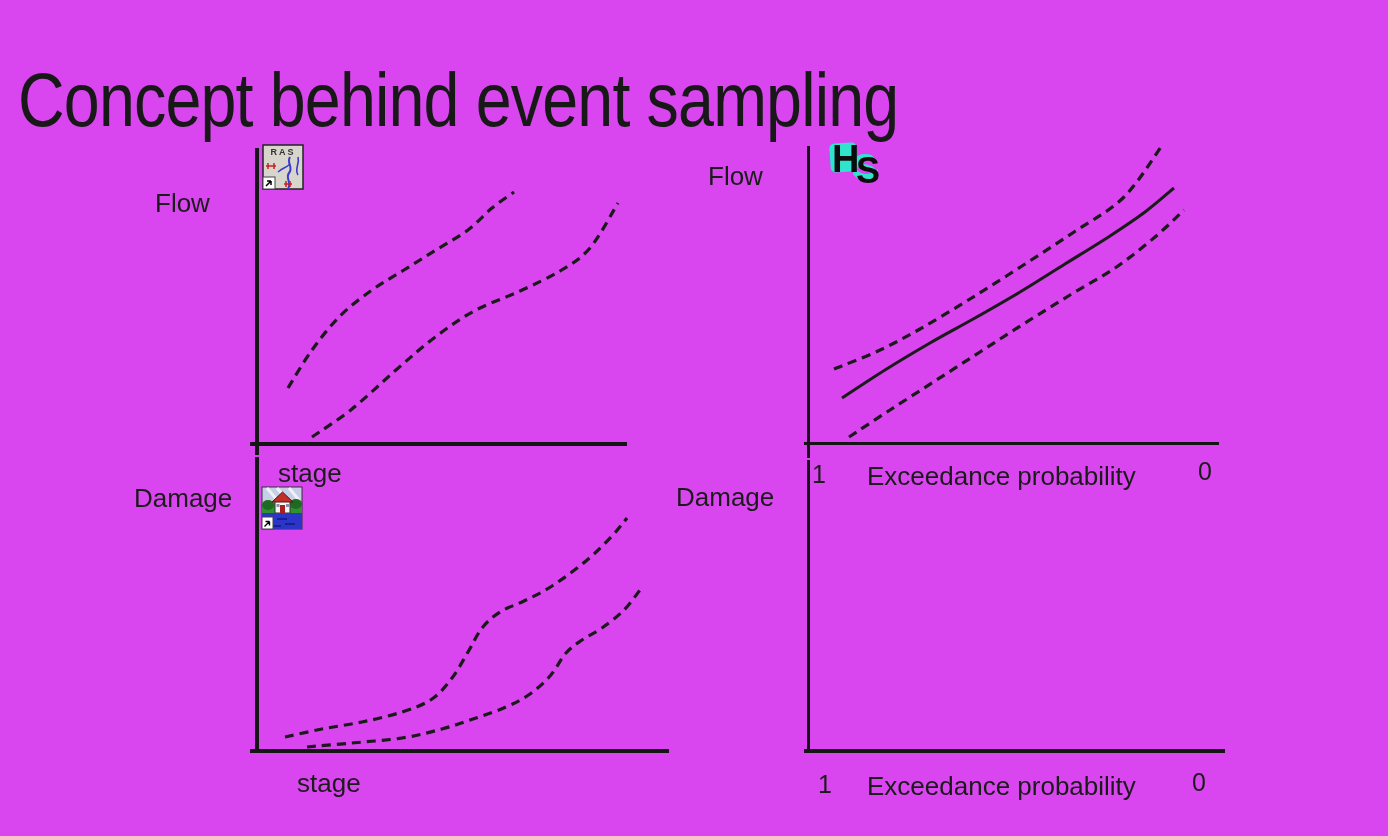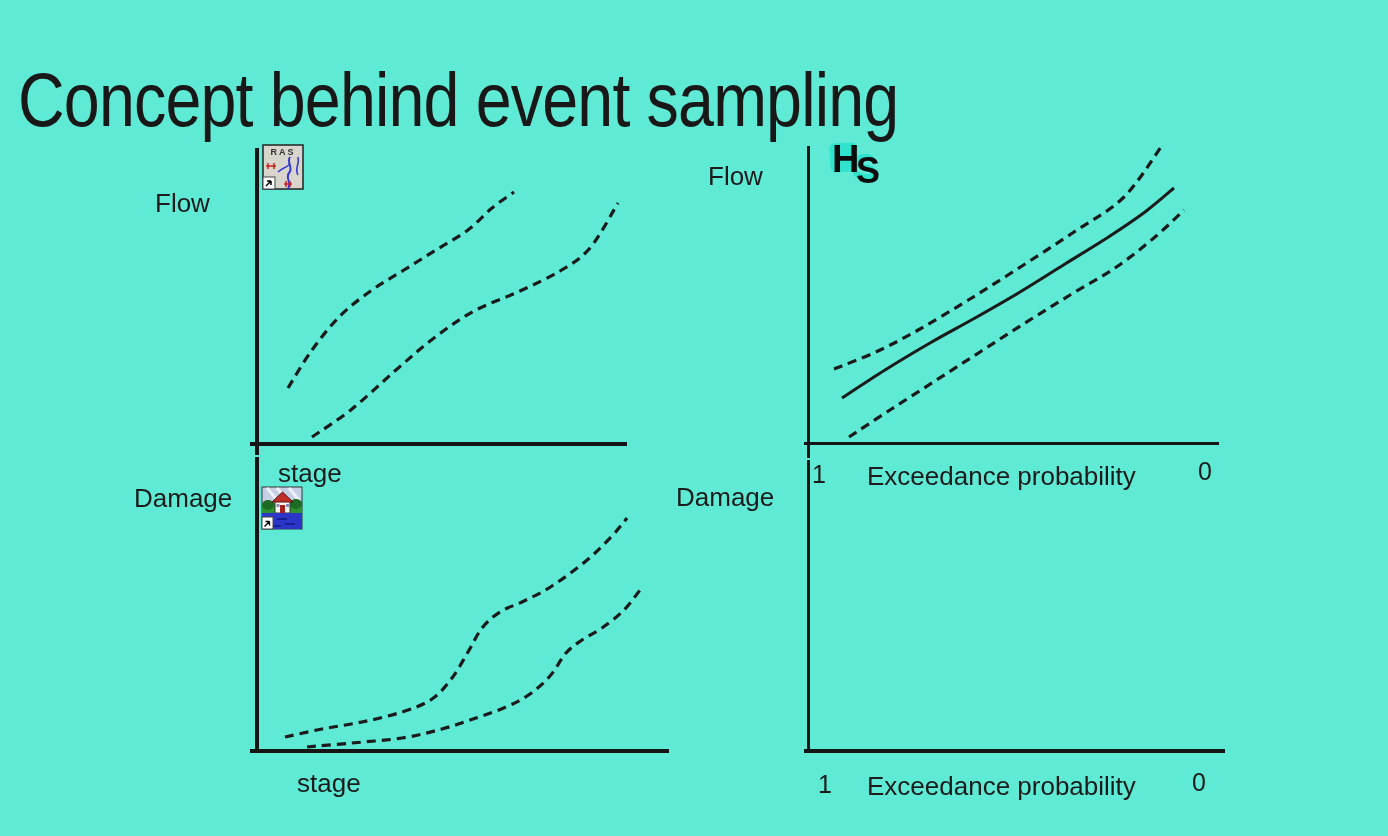--- a/index.html
+++ b/index.html
@@ -1,18 +1,18 @@
 <!DOCTYPE html>
 <html><head>
 <meta charset="utf-8">
 <style>
   html,body{margin:0;padding:0;background:#e8e8e8;}
   .slide{
     position:relative;width:1388px;height:836px;overflow:hidden;
-    background:#5eead4;color:#1b1b1b;
+    background:#d946ef;color:#1b1b1b;
     font-family:"Liberation Sans", sans-serif;
   }
   .title{
     position:absolute;left:18px;top:60px;
     font-size:76px;font-weight:300;line-height:1.05;letter-spacing:-1px;
     transform:scaleX(.85);transform-origin:left top;white-space:nowrap;
     color:#181818;
   }
   .axis{position:absolute;background:#151515;}
   .lbl{position:absolute;font-size:26px;white-space:nowrap;color:#1b1b1b;}

